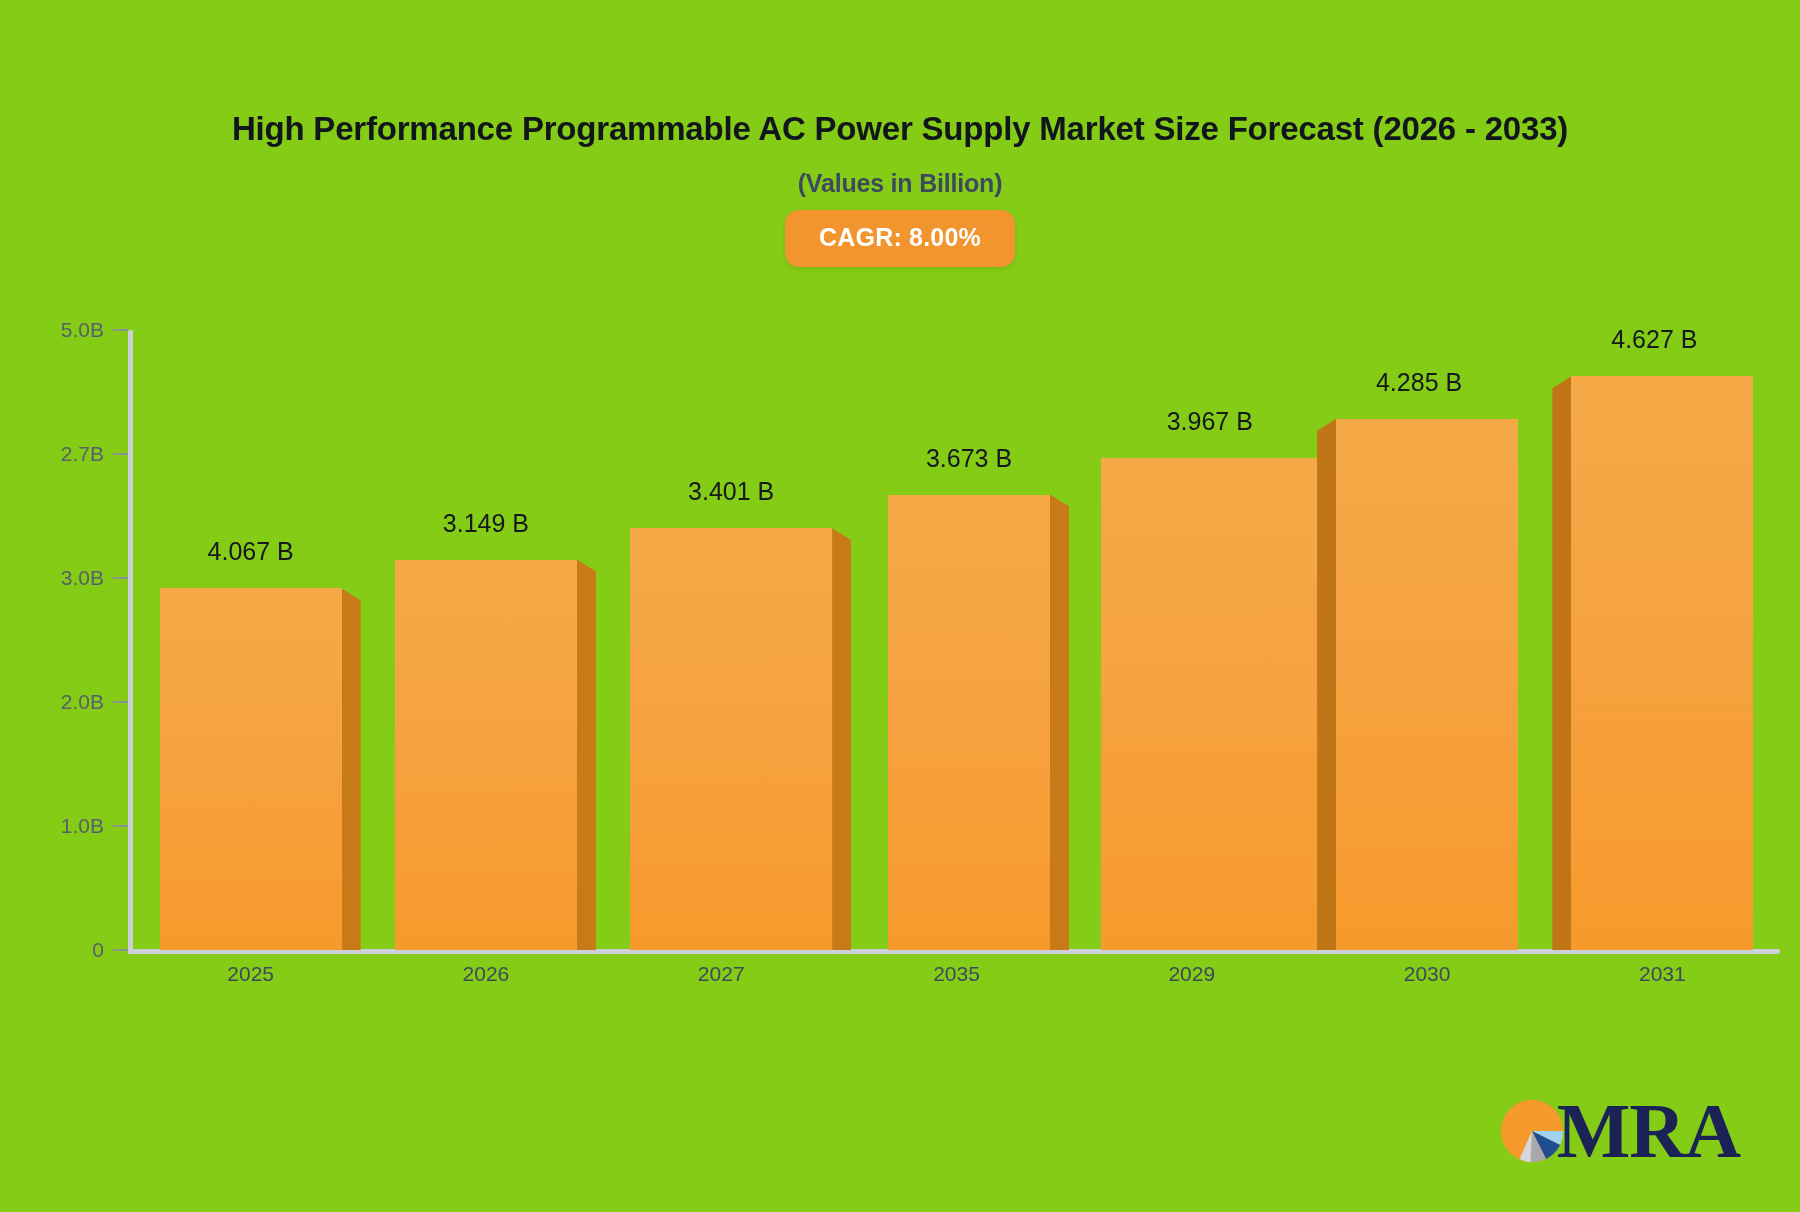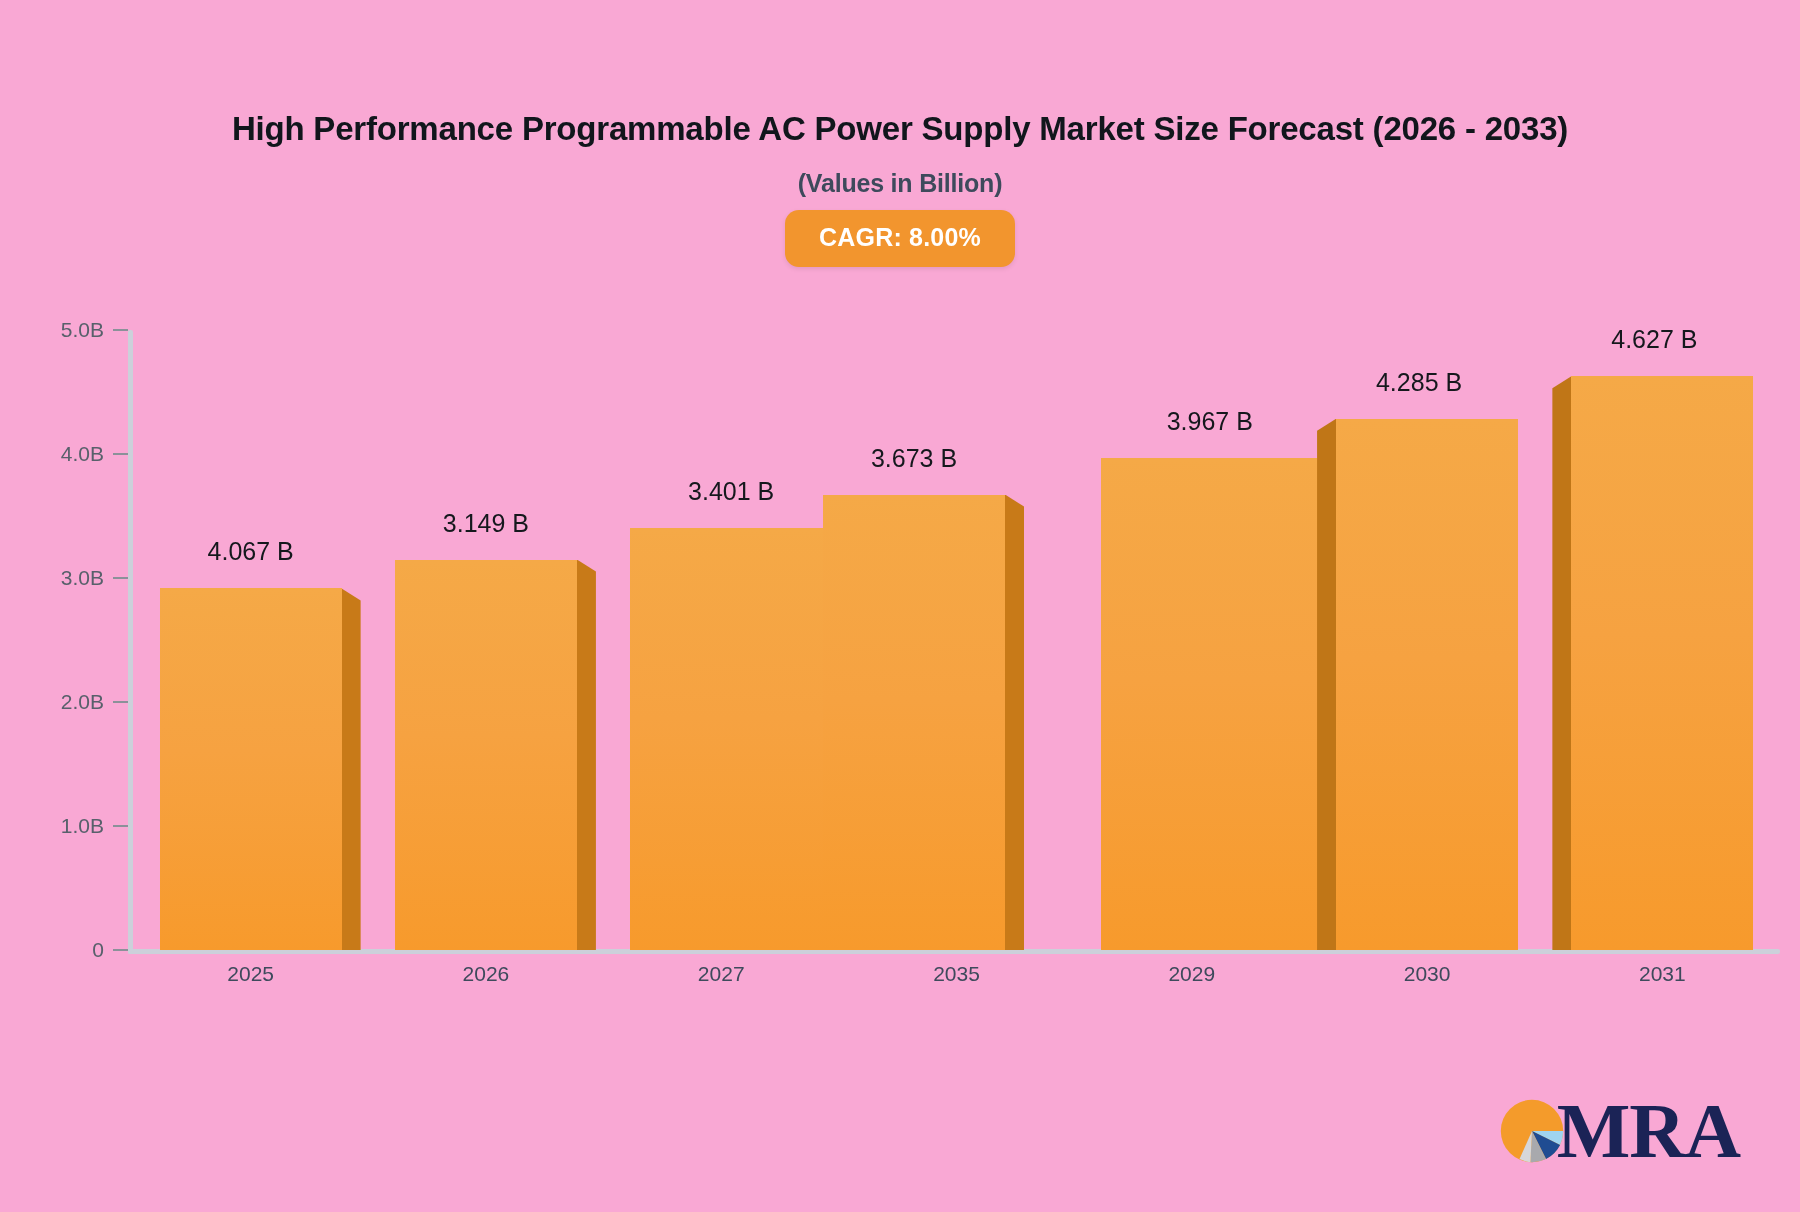--- a/index.html
+++ b/index.html
@@ -11,21 +11,21 @@
     width: 1800px;
     height: 1212px;
     font-family: "Liberation Sans", sans-serif;
     overflow: hidden;
     position: relative;
   }
 
   .chart-card {
     position: absolute;
     inset: 0;
-    background: #f9a8d4;
+    background: #84cc16;
   }
 
   
   .header {
     position: absolute;
     top: 108px;
     left: 120px;
     width: 1560px;
     text-align: center;
   }
@@ -240,21 +240,21 @@
         </div>
         <div class="y-tick" style="top: 372px;">
           <span class="lbl">2.0B</span>
           <span class="dash"></span>
         </div>
         <div class="y-tick" style="top: 248px;">
           <span class="lbl">3.0B</span>
           <span class="dash"></span>
         </div>
         <div class="y-tick" style="top: 124px;">
-          <span class="lbl">4.0B</span>
+          <span class="lbl">2.7B</span>
           <span class="dash"></span>
         </div>
         <div class="y-tick" style="top: 0px;">
           <span class="lbl">5.0B</span>
           <span class="dash"></span>
         </div>
       </div>
     <div class="axis-line"></div>
     <div class="baseline"></div>
     <div class="bars" id="bars">
@@ -272,21 +272,21 @@
           </div>
           <div class="bar-value" style="bottom: 412.476px;">3.149 B</div>
         </div>
         <div class="bar-slot" style="left: 497.214px; width: 202px;">
           <div class="bar-3d" style="height: 421.724px;">
             <div class="bar-face"></div>
             <div class="side-right"></div>
           </div>
           <div class="bar-value" style="bottom: 443.724px;">3.401 B</div>
         </div>
-        <div class="bar-slot" style="left: 690px; width: 182px;">
+        <div class="bar-slot" style="left: 755px; width: 162px;">
           <div class="bar-3d" style="height: 455.452px;">
             <div class="bar-face"></div>
             <div class="side-right"></div>
           </div>
           <div class="bar-value" style="bottom: 477.452px;">3.673 B</div>
         </div>
         <div class="bar-slot" style="left: 967.786px; width: 182px; padding-left: 36px;">
           <div class="bar-3d" style="height: 491.908px;">
             <div class="bar-face"></div>
             <div class="side-right"></div>

